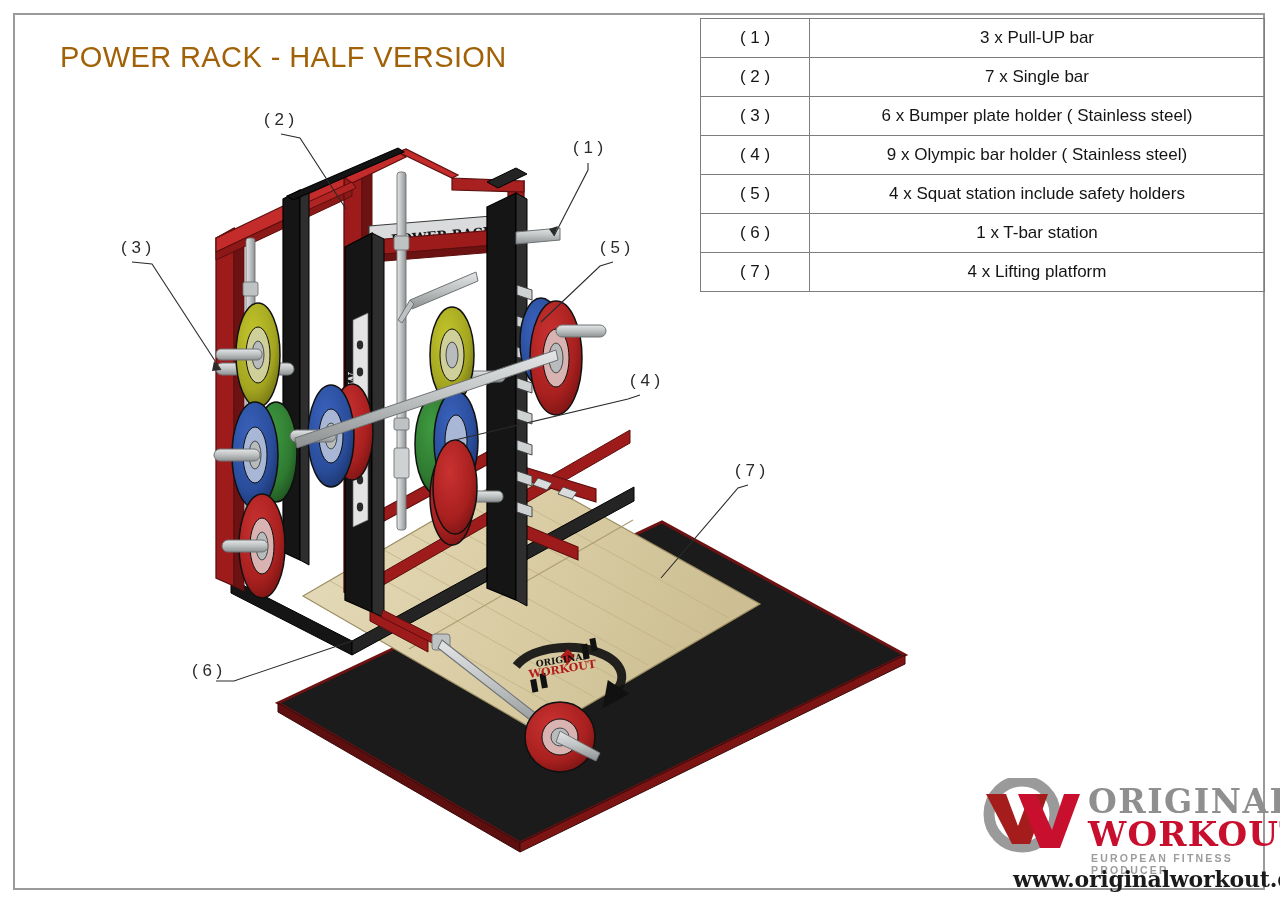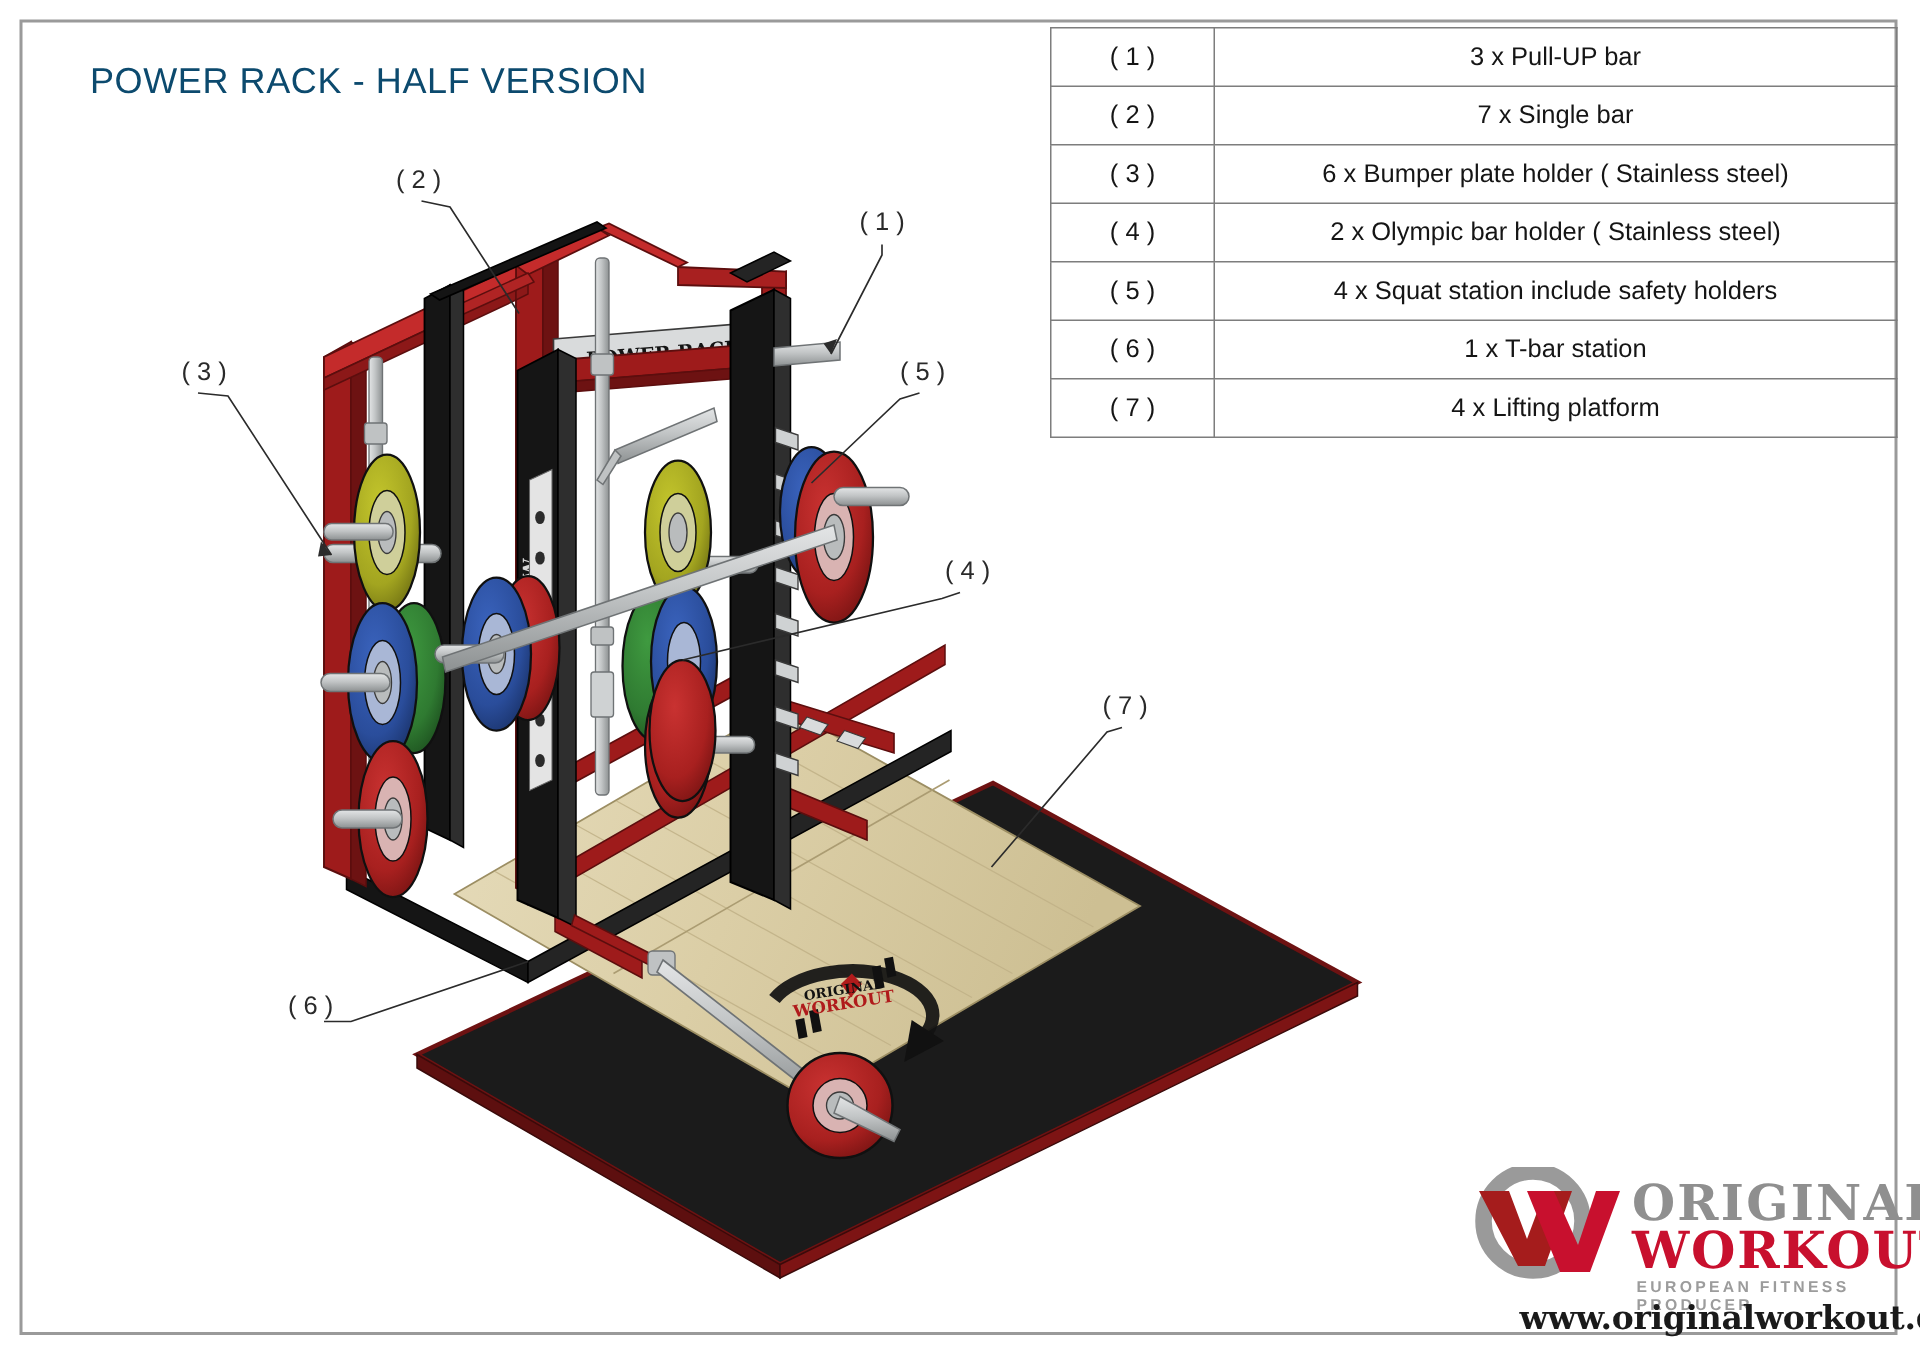--- a/index.html
+++ b/index.html
@@ -1,19 +1,19 @@
 <!DOCTYPE html>
 <html><head>
 <meta charset="utf-8">
 <style>
   html,body{margin:0;padding:0;background:#ffffff;}
   body{width:1280px;height:905px;font-family:"Liberation Sans",sans-serif;overflow:hidden;}
   #page{position:relative;width:1280px;height:905px;background:#fff;}
   #border{position:absolute;left:13px;top:13px;width:1252px;height:877px;border:2px solid #9a9a9a;box-sizing:border-box;}
-  #title{position:absolute;left:60px;top:41px;font-size:24px;color:#0c4a6e;letter-spacing:.4px;white-space:nowrap;}
+  #title{position:absolute;left:60px;top:41px;font-size:29px;color:#a16207;letter-spacing:.4px;white-space:nowrap;}
   
   #parts{position:absolute;left:700px;top:18px;width:565px;border-collapse:collapse;}
   #parts td{border:1.6px solid #7d7d7d;height:38px;font-size:17px;color:#151515;text-align:center;vertical-align:middle;padding:0 4px;}
   #parts td.idx{width:100px;}
   
   #logo{position:absolute;left:960px;top:778px;width:300px;height:104px;}
   .lg-word1{position:absolute;left:128px;top:4px;font-family:"DejaVu Serif",serif;font-weight:bold;font-size:33px;color:#8f8f8f;letter-spacing:1.5px;}
   .lg-word2{position:absolute;left:128px;top:36px;font-family:"DejaVu Serif",serif;font-weight:bold;font-size:34px;color:#c8102e;letter-spacing:1.2px;}
   .lg-tag{position:absolute;left:131px;top:74px;font-size:10.5px;color:#9c9c9c;letter-spacing:2.2px;font-weight:bold;}
   .lg-url{position:absolute;left:53px;top:88px;font-family:"DejaVu Serif",serif;font-weight:bold;font-size:22px;color:#1a1a1a;letter-spacing:-.2px;}
@@ -348,21 +348,21 @@
       <tr>
         <td class="idx">( 2 )</td>
         <td>7 x Single bar</td>
       </tr>
       <tr>
         <td class="idx">( 3 )</td>
         <td>6 x Bumper plate holder ( Stainless steel)</td>
       </tr>
       <tr>
         <td class="idx">( 4 )</td>
-        <td>2 x Olympic bar holder ( Stainless steel)</td>
+        <td>9 x Olympic bar holder ( Stainless steel)</td>
       </tr>
       <tr>
         <td class="idx">( 5 )</td>
         <td>4 x Squat station include safety holders</td>
       </tr>
       <tr>
         <td class="idx">( 6 )</td>
         <td>1 x T-bar station</td>
       </tr>
       <tr>

